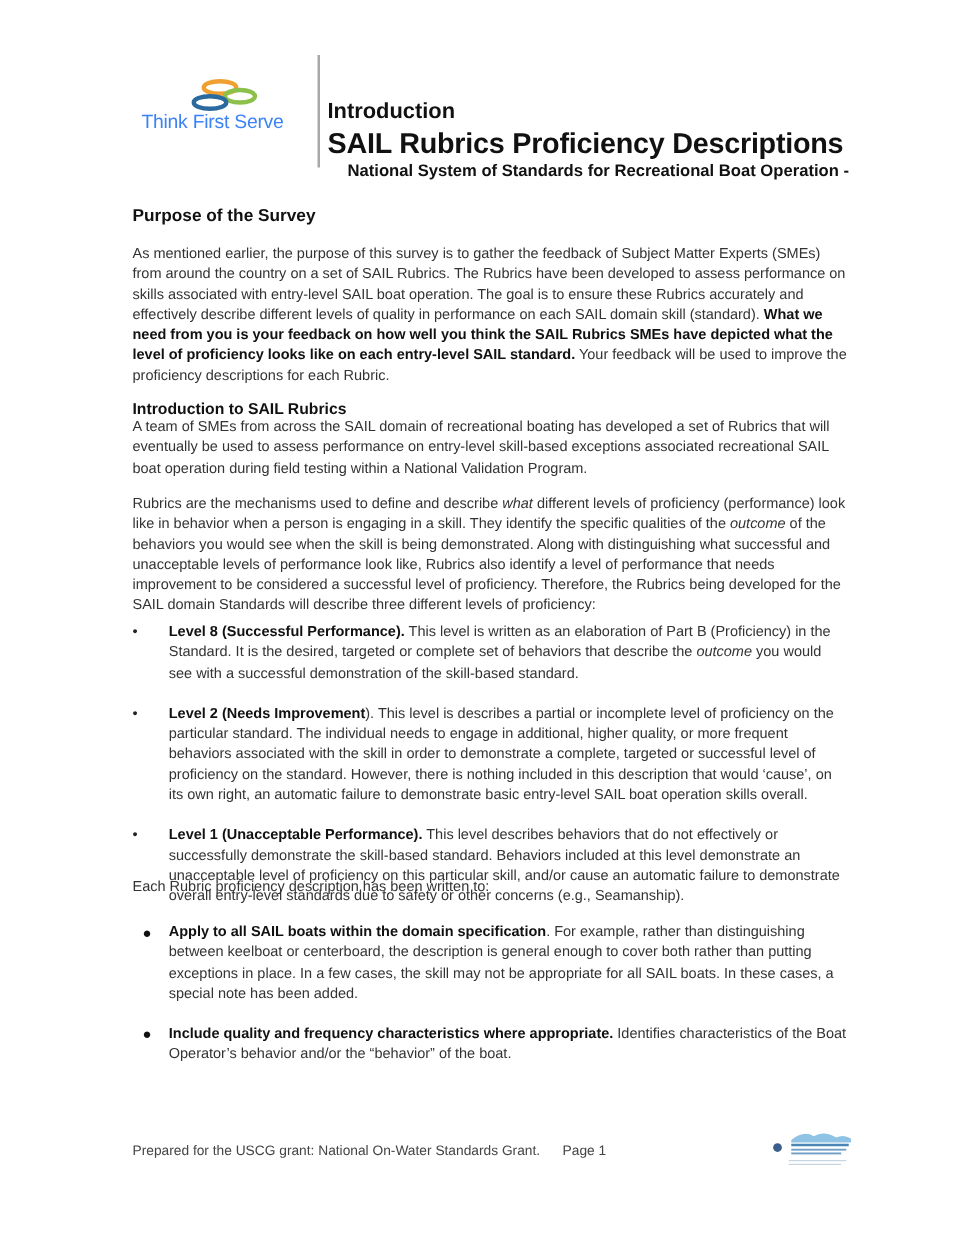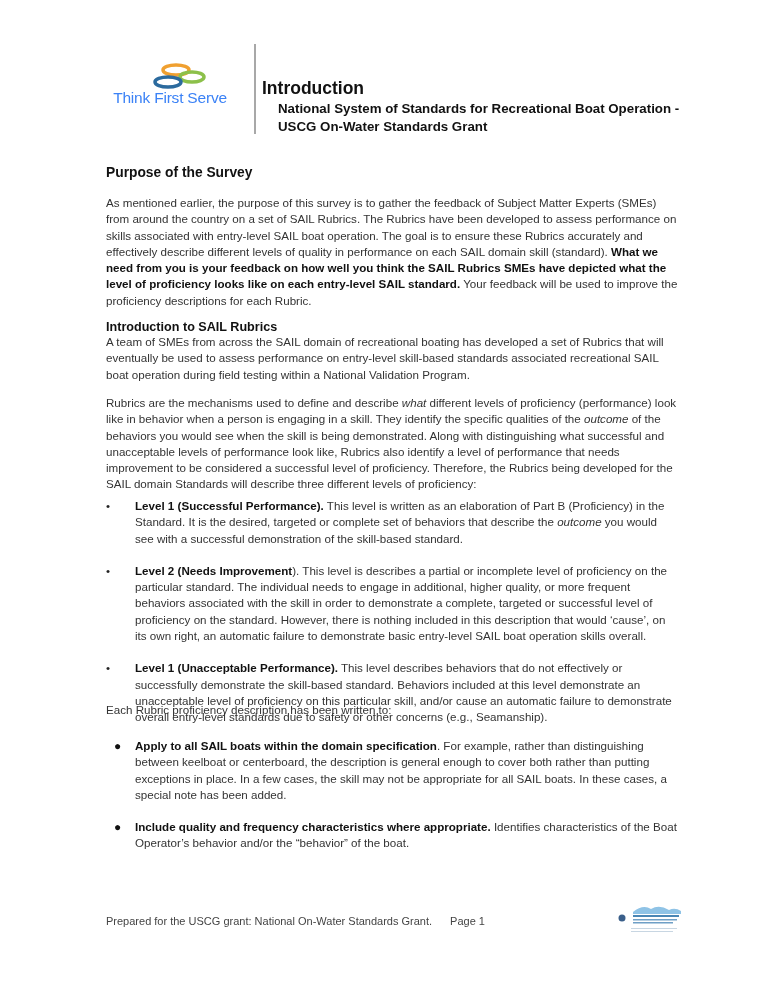--- a/index.html
+++ b/index.html
@@ -53,40 +53,40 @@
       <ellipse cx="52" cy="15" rx="12" ry="5" fill="none" stroke="#8cc04a" stroke-width="3.5"></ellipse>
       <ellipse cx="28" cy="20" rx="13" ry="5" fill="none" stroke="#2b6a9e" stroke-width="3.5"></ellipse>
     </svg>
     <div class="logo-text">Think First Serve</div>
   </div>
 
   <div class="header-rule"></div>
 
   <div class="header-text">
     <div class="h-intro">Introduction</div>
+    <div class="h-title">SAIL Rubrics Proficiency Descriptions</div>
     <div class="h-sub">National System of Standards for Recreational Boat Operation -</div>
-    <div class="h-sub">USCG On-Water Standards Grant</div>
   </div>
 
   <div class="body">
 
     <h2 class="sec-h sec1">Purpose of the Survey</h2>
 
     <p class="p1"><span>As mentioned earlier, the purpose of this survey is to gather the feedback of Subject Matter Experts (SMEs) from around the country on a set of SAIL Rubrics. The Rubrics have been developed to assess performance on skills associated with entry-level SAIL boat operation. The goal is to ensure these Rubrics accurately and effectively describe different levels of quality in performance on each SAIL domain skill (standard). </span><span class="b">What we need from you is your feedback on how well you think the SAIL Rubrics SMEs have depicted what the level of proficiency looks like on each entry-level SAIL standard.</span><span> Your feedback will be used to improve the proficiency descriptions for each Rubric.</span></p>
 
     <h2 class="sec-h sec2">Introduction to SAIL Rubrics</h2>
 
-    <p class="p2">A team of SMEs from across the SAIL domain of recreational boating has developed a set of Rubrics that will eventually be used to assess performance on entry-level skill-based standards associated recreational SAIL boat operation during field testing within a National Validation Program.</p>
+    <p class="p2">A team of SMEs from across the SAIL domain of recreational boating has developed a set of Rubrics that will eventually be used to assess performance on entry-level skill-based exceptions associated recreational SAIL boat operation during field testing within a National Validation Program.</p>
 
     <p class="p3"><span>Rubrics are the mechanisms used to define and describe </span><i>what</i><span> different levels of proficiency (performance) look like in behavior when a person is engaging in a skill. They identify the specific qualities of the </span><i>outcome</i><span> of the behaviors you would see when the skill is being demonstrated. Along with distinguishing what successful and unacceptable levels of performance look like, Rubrics also identify a level of performance that needs improvement to be considered a successful level of proficiency. Therefore, the Rubrics being developed for the SAIL domain Standards will describe three different levels of proficiency:</span></p>
 
     <div class="levels">
       <div class="level">
         <span class="bul">•</span>
-        <span class="b">Level 1 (Successful Performance).</span><span> This level is written as an elaboration of Part B (Proficiency) in the Standard. It is the desired, targeted or complete set of behaviors that describe the </span><i>outcome</i><span> you would see with a successful demonstration of the skill-based standard.</span>
+        <span class="b">Level 8 (Successful Performance).</span><span> This level is written as an elaboration of Part B (Proficiency) in the Standard. It is the desired, targeted or complete set of behaviors that describe the </span><i>outcome</i><span> you would see with a successful demonstration of the skill-based standard.</span>
       </div>
       <div class="level">
         <span class="bul">•</span>
         <span class="b">Level 2 (Needs Improvement</span><span>). This level is describes a partial or incomplete level of proficiency on the particular standard. The individual needs to engage in additional, higher quality, or more frequent behaviors associated with the skill in order to demonstrate a complete, targeted or successful level of proficiency on the standard. However, there is nothing included in this description that would ‘cause’, on its own right, an automatic failure to demonstrate basic entry-level SAIL boat operation skills overall.</span>
       </div>
       <div class="level">
         <span class="bul">•</span>
         <span class="b">Level 1 (Unacceptable Performance).</span><span> This level describes behaviors that do not effectively or successfully demonstrate the skill-based standard. Behaviors included at this level demonstrate an unacceptable level of proficiency on this particular skill, and/or cause an automatic failure to demonstrate overall entry-level standards due to safety or other concerns (e.g., Seamanship).</span>
       </div>
     </div>

